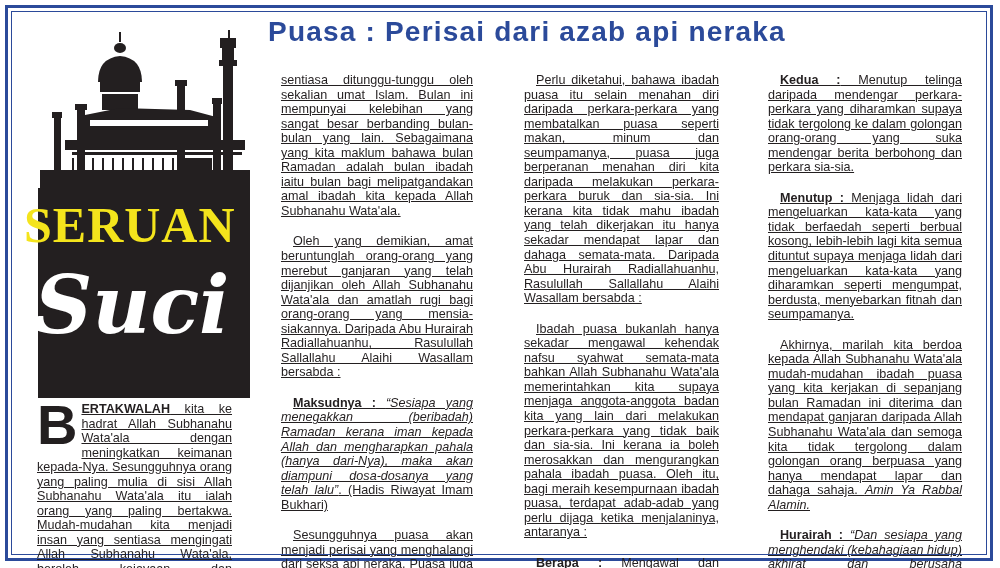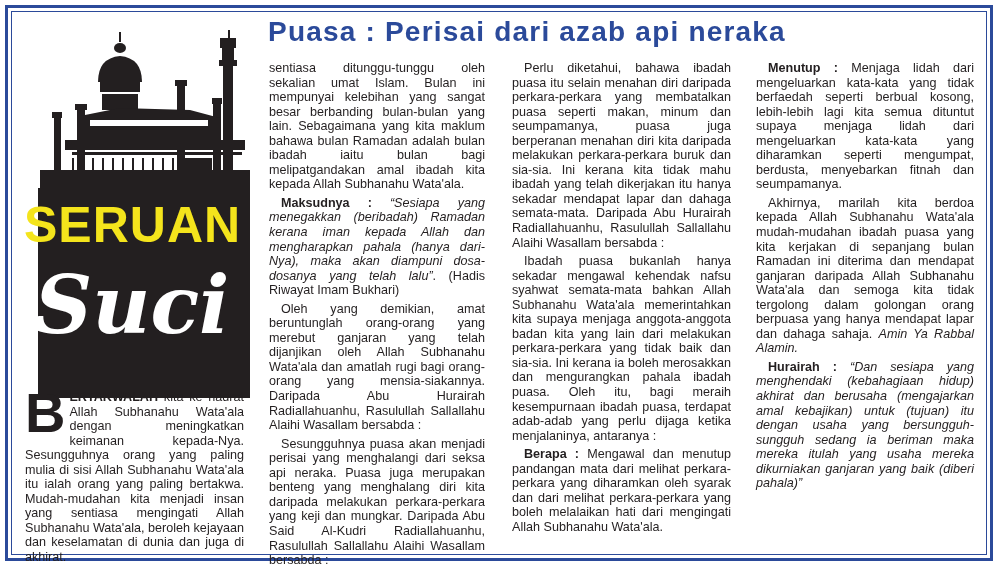--- a/index.html
+++ b/index.html
@@ -11,29 +11,29 @@
 
   .headline { position: absolute; left: 268px; top: 10px; width: 710px; height: 44px; margin: 0;
     font-family: "Liberation Sans", sans-serif; font-weight: 700; font-size: 28px; line-height: 44px;
     color: #2b4a9a; letter-spacing: 1.2px; white-space: nowrap; }
 
   
   .logo { position: absolute; left: 20px; top: 20px; width: 230px; height: 358px; }
   .mosque { position: absolute; left: 0; top: 0; width: 230px; height: 170px; }
   .logo-panel { position: absolute; left: 18px; top: 168px; width: 212px; height: 210px; background: #231f20; }
   .seruan { position: absolute; left: 24px; top: 195px; width: 208px; text-align: right;
-    font-family: Liberation Sans, sans-serif; font-weight: 700; font-size: 50px; line-height: 60px;
+    font-family: Liberation Serif, serif; font-weight: 700; font-size: 50px; line-height: 60px;
     color: #f4e41c; letter-spacing: 1px; }
   .suci { position: absolute; left: 34px; top: 255px; width: 196px; text-align: center;
     font-family: "DejaVu Serif", serif; font-style: italic; font-weight: 700; font-size: 80px; line-height: 100px;
     color: #ffffff; }
 
   .col { position: absolute; color: #231f20; font-family: "Liberation Sans", sans-serif;
     font-size: 12.6px; line-height: 14.55px; text-align: justify; }
-  .col p { margin: 4px; text-indent: 12px; }
+  .col p { margin: 16px; text-indent: 12px; text-decoration: underline; }
   .col p.noindent { text-indent: 0; }
   .col b { font-weight: 700; }
   .col i { font-style: italic; }
 
   .c1 { left: 21px; top: 386px; width: 227px; }
   .c2 { left: 265px; top: 57px; width: 224px; }
   .c3 { left: 508px; top: 57px; width: 227px; }
   .c4 { left: 752px; top: 57px; width: 226px; }
 
   .dropcap { float: left; font-family: "Liberation Sans", sans-serif; font-weight: 700;
@@ -97,29 +97,30 @@
 <div class="seruan">SERUAN</div>
 <div class="suci">Suci</div>
 
 <div class="col c1">
   <p class="noindent"><span class="dropcap">B</span><span class="lead-bold">ERTAKWALAH</span><span> kita ke hadrat Allah Subhanahu Wata'ala dengan meningkatkan keimanan kepada-Nya. Sesungguhnya orang yang paling mulia di sisi Allah Subhanahu Wata'ala itu ialah orang yang paling bertakwa. Mudah-mudahan kita menjadi insan yang sentiasa mengingati Allah Subhanahu Wata'ala, beroleh kejayaan dan keselamatan di dunia dan juga di akhirat.</span></p>
   <p>Bulan Ramadan akhirat bulan yang</p>
 </div>
 
 <div class="col c2">
   <p class="noindent">sentiasa ditunggu-tunggu oleh sekalian umat Islam. Bulan ini mempunyai kelebihan yang sangat besar berbanding bulan-bulan yang lain. Sebagaimana yang kita maklum bahawa bulan Ramadan adalah bulan ibadah iaitu bulan bagi melipatgandakan amal ibadah kita kepada Allah Subhanahu Wata'ala.</p>
+  <p>Oleh yang demikian, amat beruntunglah orang-orang yang merebut ganjaran yang telah dijanjikan oleh Allah Subhanahu Wata'ala dan amatlah rugi bagi orang-orang yang mensia-siakannya. Daripada Abu Hurairah Radiallahuanhu, Rasulullah Sallallahu Alaihi Wasallam bersabda :</p>
   <p><b>Maksudnya :</b> <i>“Sesiapa yang menegakkan (beribadah) Ramadan kerana iman kepada Allah dan mengharapkan pahala (hanya dari-Nya), maka akan diampuni dosa-dosanya yang telah lalu”</i><span>. (Hadis Riwayat Imam Bukhari)</span></p>
-  <p>Oleh yang demikian, amat beruntunglah orang-orang yang merebut ganjaran yang telah dijanjikan oleh Allah Subhanahu Wata'ala dan amatlah rugi bagi orang-orang yang mensia-siakannya. Daripada Abu Hurairah Radiallahuanhu, Rasulullah Sallallahu Alaihi Wasallam bersabda :</p>
   <p>Sesungguhnya puasa akan menjadi perisai yang menghalangi dari seksa api neraka. Puasa juga merupakan benteng yang menghalang diri kita daripada melakukan perkara-perkara yang keji dan mungkar. Daripada Abu Said Al-Kudri Radiallahuanhu, Rasulullah Sallallahu Alaihi Wasallam bersabda :</p>
   <p><b>Maksudnya :</b> <i>“Tidaklah seorang hamba yang berpuasa di jalan Allah kecuali akan Allah jauhkan dia (kerana puasanya) dari neraka sejauh 70 tahun”</i></p>
 </div>
 
 <div class="col c3">
   <p>Perlu diketahui, bahawa ibadah puasa itu selain menahan diri daripada perkara-perkara yang membatalkan puasa seperti makan, minum dan seumpamanya, puasa juga berperanan menahan diri kita daripada melakukan perkara-perkara buruk dan sia-sia. Ini kerana kita tidak mahu ibadah yang telah dikerjakan itu hanya sekadar mendapat lapar dan dahaga semata-mata. Daripada Abu Hurairah Radiallahuanhu, Rasulullah Sallallahu Alaihi Wasallam bersabda :</p>
   <p>Ibadah puasa bukanlah hanya sekadar mengawal kehendak nafsu syahwat semata-mata bahkan Allah Subhanahu Wata'ala memerintahkan kita supaya menjaga anggota-anggota badan kita yang lain dari melakukan perkara-perkara yang tidak baik dan sia-sia. Ini kerana ia boleh merosakkan dan mengurangkan pahala ibadah puasa. Oleh itu, bagi meraih kesempurnaan ibadah puasa, terdapat adab-adab yang perlu dijaga ketika menjalaninya, antaranya :</p>
   <p><b>Berapa :</b><span> Mengawal dan menutup pandangan mata dari melihat perkara-perkara yang diharamkan oleh syarak dan dari melihat perkara-perkara yang boleh melalaikan hati dari mengingati Allah Subhanahu Wata'ala.</span></p>
 </div>
 
 <div class="col c4">
+  <p><b>Kedua :</b><span> Menutup telinga daripada mendengar perkara-perkara yang diharamkan supaya tidak tergolong ke dalam golongan orang-orang yang suka mendengar berita berbohong dan perkara sia-sia.</span></p>
   <p><b>Menutup :</b><span> Menjaga lidah dari mengeluarkan kata-kata yang tidak berfaedah seperti berbual kosong, lebih-lebih lagi kita semua dituntut supaya menjaga lidah dari mengeluarkan kata-kata yang diharamkan seperti mengumpat, berdusta, menyebarkan fitnah dan seumpamanya.</span></p>
   <p><span>Akhirnya, marilah kita berdoa kepada Allah Subhanahu Wata'ala mudah-mudahan ibadah puasa yang kita kerjakan di sepanjang bulan Ramadan ini diterima dan mendapat ganjaran daripada Allah Subhanahu Wata'ala dan semoga kita tidak tergolong dalam golongan orang berpuasa yang hanya mendapat lapar dan dahaga sahaja. </span><i>Amin Ya Rabbal Alamin.</i></p>
   <p><b>Hurairah :</b> <i>“Dan sesiapa yang menghendaki (kebahagiaan hidup) akhirat dan berusaha (mengajarkan amal kebajikan) untuk (tujuan) itu dengan usaha yang bersungguh-sungguh sedang ia beriman maka mereka itulah yang usaha mereka dikurniakan ganjaran yang baik (diberi pahala)”</i></p>
 </div>
 
 </body></html>

